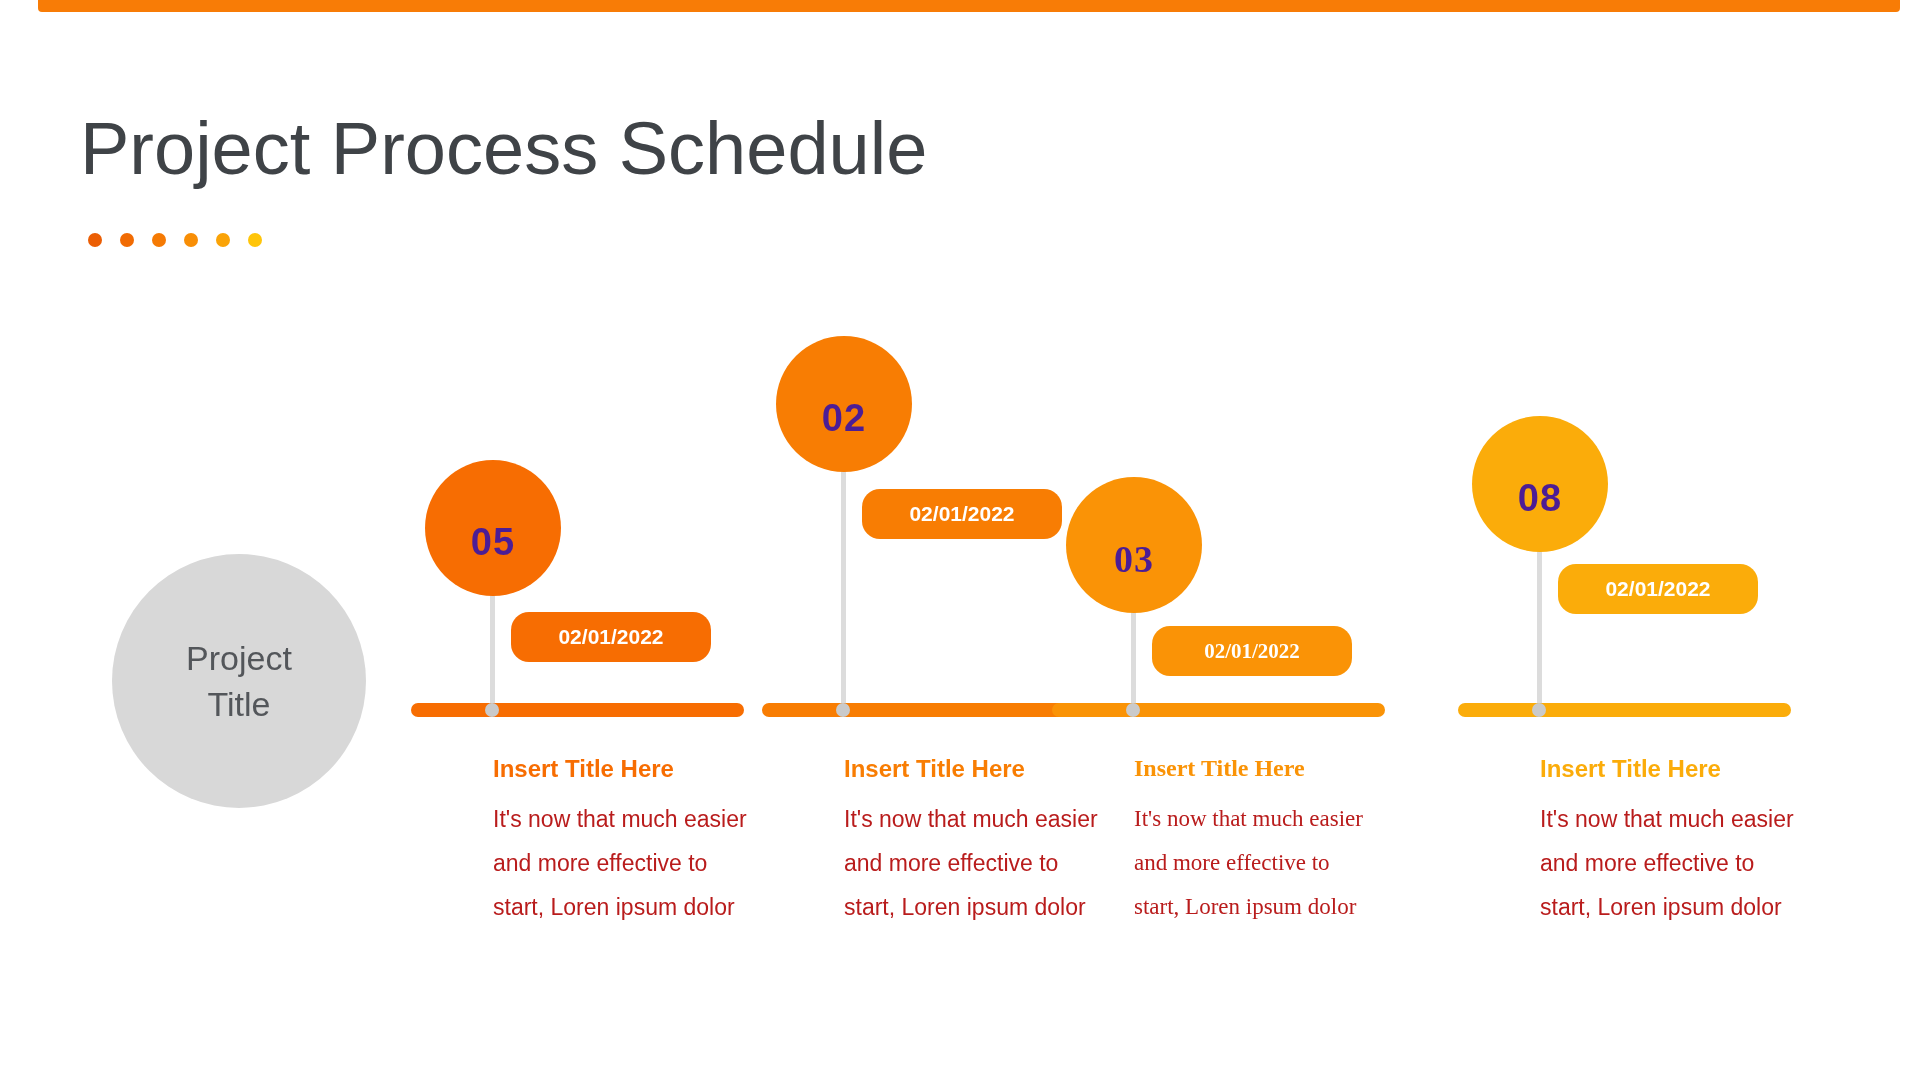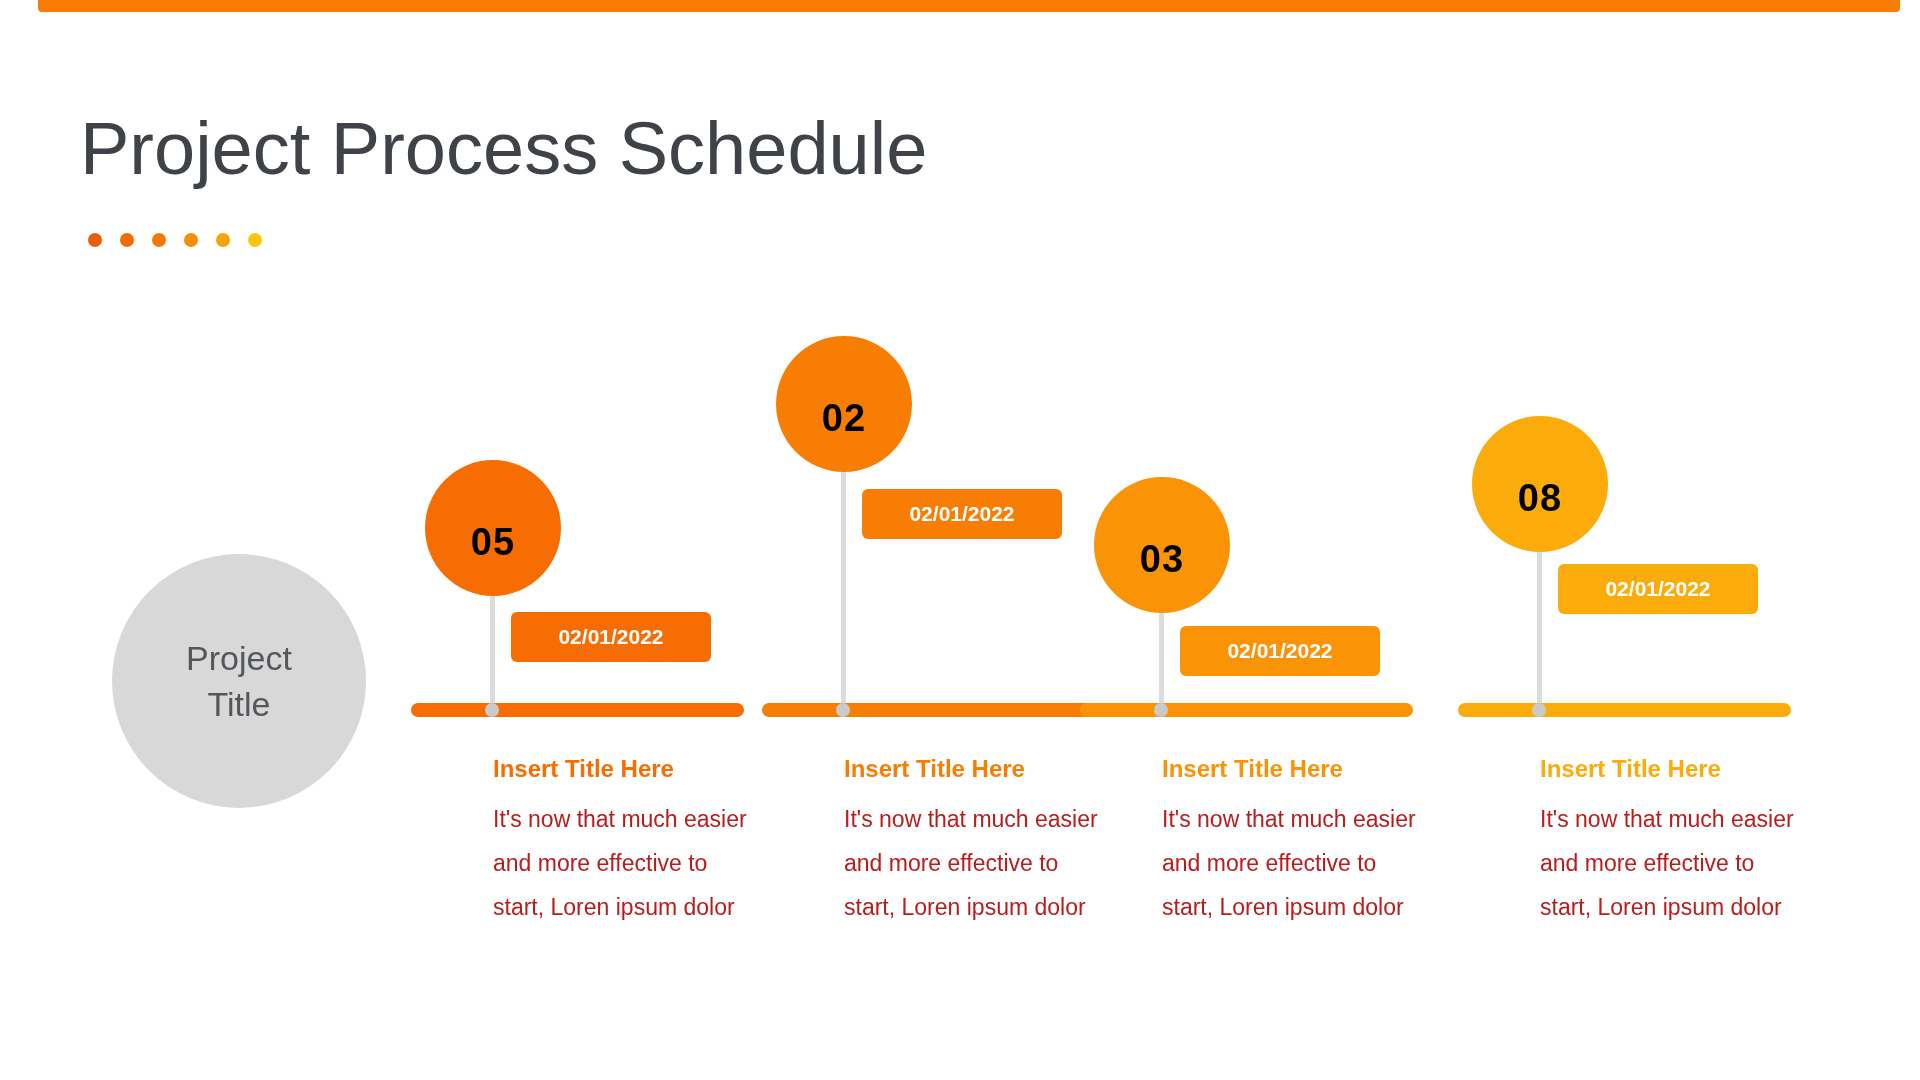--- a/index.html
+++ b/index.html
@@ -43,23 +43,23 @@
   }
   .stem-dot {
     position:absolute; left:74px; top:703px; width:14px; height:14px;
     border-radius:50%; background:#CACACA;
   }
   .circle {
     position:absolute; left:14px; width:136px; height:136px; border-radius:50%;
     background:var(--accent);
     display:flex; align-items:center; justify-content:center;
   }
-  .circle .num { color:#000000; font-size:38px; font-weight:bold; letter-spacing:1px;margin-top:28px; }
+  .circle .num { color:#4c1d95; font-size:38px; font-weight:bold; letter-spacing:1px;margin-top:28px; }
   .badge {
-    position:absolute; left:100px; width:200px; height:50px; border-radius:6px;
+    position:absolute; left:100px; width:200px; height:50px; border-radius:18px;
     background:var(--accent); color:#ffffff; font-size:21px; font-weight:bold;
     display:flex; align-items:center; justify-content:center;
   }
   .mtitle {
     position:absolute; left:82px; top:755px;
     font-size:24px; font-weight:bold; color:var(--accent); white-space:nowrap;
   }
   .mbody {
     position:absolute; left:82px; top:797px; width:300px;
     font-size:23px; line-height:44px; color:#b91c1c;
@@ -69,21 +69,21 @@
   .col-1 { left:411px; }
   .col-1 .circle { top:460px; }
   .col-1 .stem   { top:528px; height:182px; }
   .col-1 .badge  { top:612px; }
 
   .col-2 { left:762px; }
   .col-2 .circle { top:336px; }
   .col-2 .stem   { top:404px; height:306px; }
   .col-2 .badge  { top:489px; }
 
-  .col-3 { left:1080px; }
+  .col-3 { left:1052px;font-family:Liberation Serif, serif; }
   .col-3 .circle { top:477px; }
   .col-3 .stem   { top:545px; height:165px; }
   .col-3 .badge  { top:626px; }
 
   .col-4 { left:1458px; }
   .col-4 .circle { top:416px; }
   .col-4 .stem   { top:484px; height:226px; }
   .col-4 .badge  { top:564px; }
 </style>
 </head>

